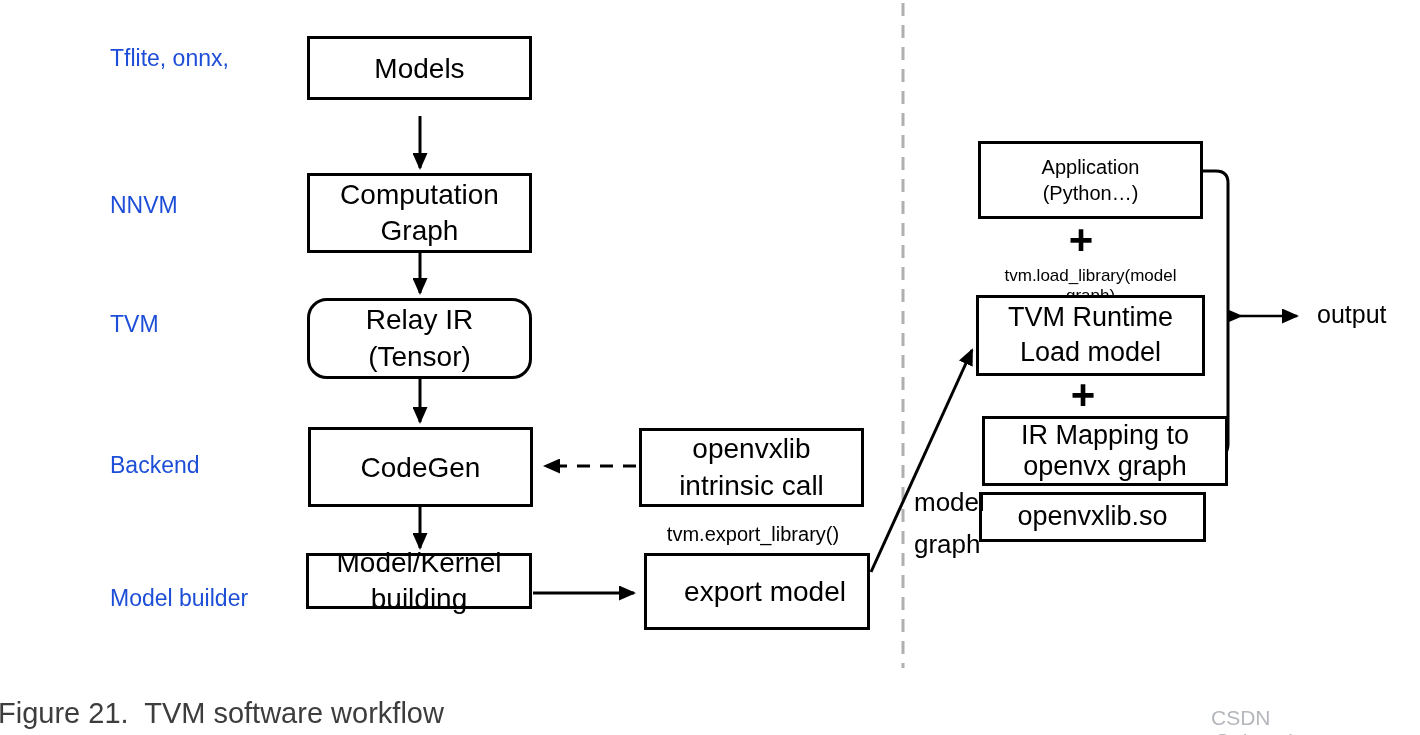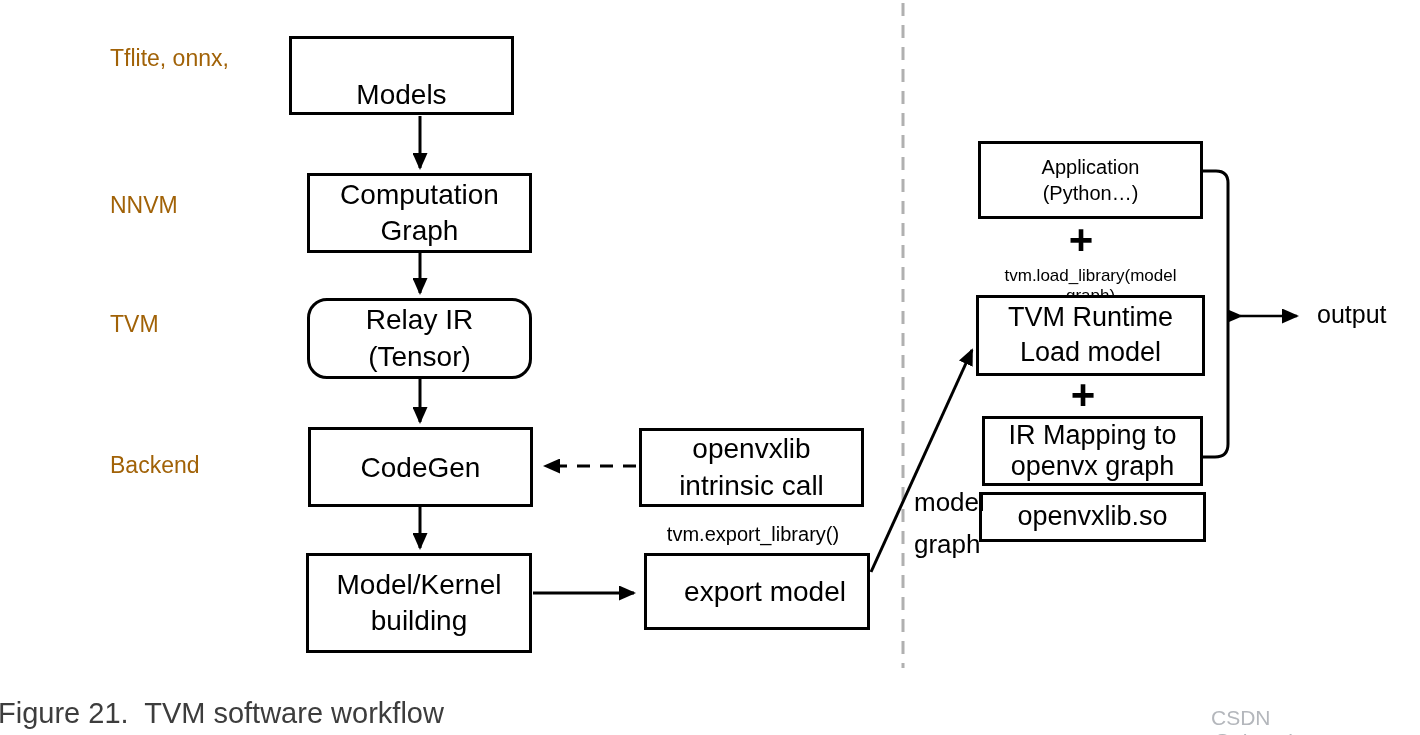--- a/index.html
+++ b/index.html
@@ -5,21 +5,21 @@
   html,body{margin:0;padding:0;background:#ffffff;}
   #stage{
     position:relative;width:1420px;height:735px;background:#ffffff;overflow:hidden;
     font-family:"Liberation Sans","DejaVu Sans",sans-serif;color:#000;
   }
   .box{
     position:absolute;background:#fff;border:3px solid #000;
     display:flex;flex-direction:column;align-items:center;justify-content:center;
     text-align:center;font-size:28px;line-height:1.25;box-sizing:border-box;
   }
-  .stage-label{position:absolute;font-size:23px;line-height:1.65;color:#a16207;}
+  .stage-label{position:absolute;font-size:23px;line-height:1.65;color:#1d4ed8;}
   .ann{position:absolute;color:#000;}
   .plus{position:absolute;font-size:42px;font-weight:bold;line-height:1;}
   #svg-layer{position:absolute;left:0;top:0;width:1420px;height:735px;}
   .caption{position:absolute;left:-2px;top:697px;font-size:29px;color:#3d3d3d;white-space:pre;}
   .watermark{position:absolute;left:1211px;top:706px;font-size:21px;color:#b4b7bc;}
 </style>
 </head>
 <body>
 
 <div id="stage">
@@ -49,40 +49,41 @@
     <polygon points="1229,310 1243,316 1229,322" fill="#000"></polygon>
     <line x1="1240" y1="316" x2="1297" y2="316" stroke="#000" stroke-width="2.5" marker-end="url(#ah)"></line>
   </svg>
 
   <div class="stage-label" style="left:110px;top:40px;">
     <div>Tflite,  onnx,</div>
   </div>
   <div class="stage-label" style="left:110px;top:187px;">NNVM</div>
   <div class="stage-label" style="left:110px;top:306px;">TVM</div>
   <div class="stage-label" style="left:110px;top:447px;">Backend</div>
+  <div class="stage-label" style="left:110px;top:580px;">Model builder</div>
 
-  <div class="box" style="left:289px;top:36px;width:225px;height:79px;justify-content:flex-end;">
+  <div class="box" style="left:307px;top:36px;width:225px;height:64px;">
     <span>Models</span>
   </div>
 
   <div class="box" style="left:307px;top:173px;width:225px;height:80px;line-height:1.3;">
     <span>Computation</span>
     <span>Graph</span>
   </div>
 
   <div class="box" style="left:307px;top:298px;width:225px;height:81px;line-height:1.3;border-radius:20px;">
     <span>Relay IR</span>
     <span>(Tensor)</span>
   </div>
 
   <div class="box" style="left:308px;top:427px;width:225px;height:80px;">
     <span>CodeGen</span>
   </div>
 
-  <div class="box" style="left:306px;top:553px;width:226px;height:100px;line-height:1.3;">
+  <div class="box" style="left:306px;top:553px;width:226px;height:56px;line-height:1.3;">
     <span>Model/Kernel</span>
     <span>building</span>
   </div>
 
   <div class="box" style="left:639px;top:428px;width:225px;height:79px;line-height:1.3;">
     <span>openvxlib</span>
     <span>intrinsic call</span>
   </div>
 
   <div class="ann" style="left:648px;top:523px;width:210px;text-align:center;font-size:20px;">tvm.export_library()</div>
@@ -100,21 +101,21 @@
 
   <div class="ann" style="left:978px;top:266px;width:225px;text-align:center;font-size:17px;">tvm.load_library(model graph)</div>
 
   <div class="box" style="left:976px;top:295px;width:229px;height:81px;font-size:27px;justify-content:space-around;padding:3px 0;">
     <span>TVM Runtime</span>
     <span>Load model</span>
   </div>
 
   <div class="plus" style="left:1063px;top:374px;width:40px;text-align:center;">+</div>
 
-  <div class="box" style="left:982px;top:416px;width:221px;height:70px;font-size:27px;line-height:1.15;">
+  <div class="box" style="left:982px;top:416px;width:246px;height:70px;font-size:27px;line-height:1.15;">
     <span>IR Mapping to</span>
     <span>openvx graph</span>
   </div>
 
   <div class="box" style="left:979px;top:492px;width:227px;height:50px;font-size:27px;">
     <span>openvxlib.so</span>
   </div>
 
   <div class="ann" style="left:914px;top:482px;font-size:26px;line-height:1.6;">
     <div>model</div>

